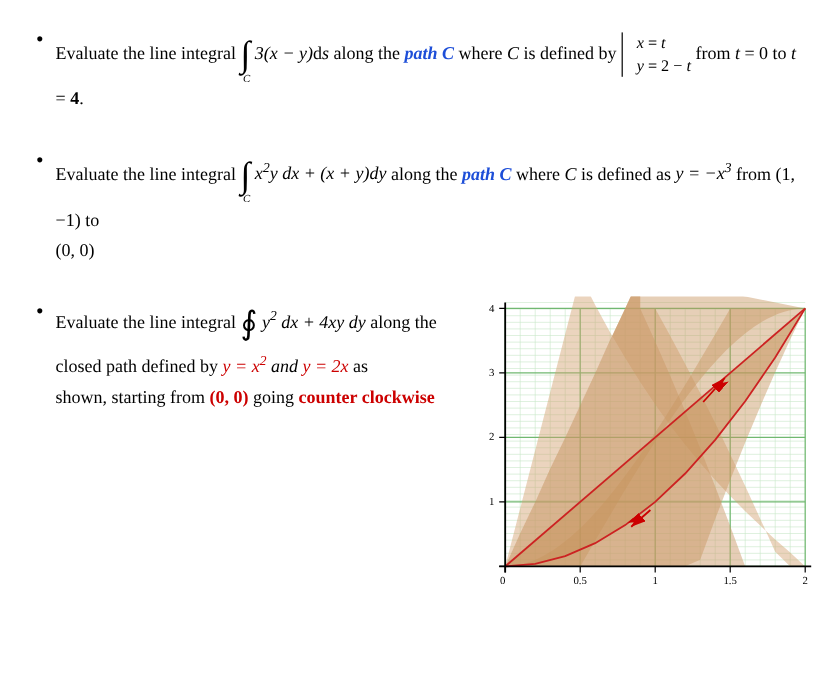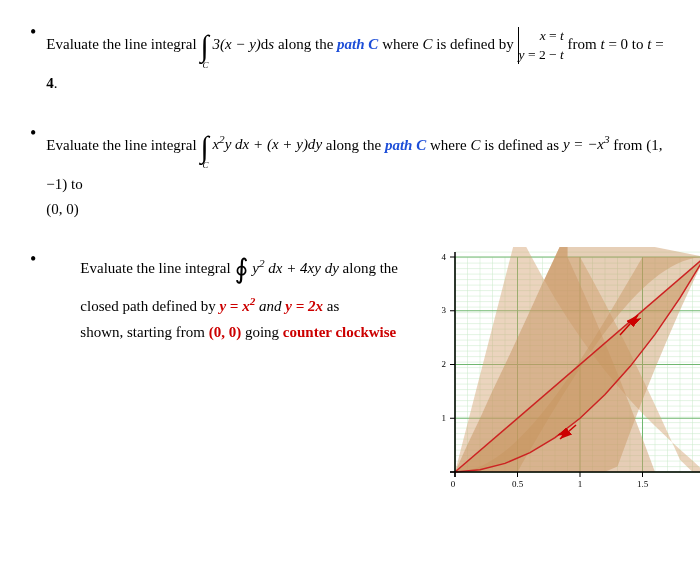--- a/index.html
+++ b/index.html
@@ -29,21 +29,21 @@
       line-height: 1.7;
     }
     .bold-italic-blue {
       font-weight: bold;
       font-style: italic;
       color: #1d4ed8;
     }
     .red-italic {
       font-style: italic;
       color: #cc0000;
-      font-weight: bold;
+      font-weight: normal;
       text-align: center;
     }
     .red-bold {
       color: #cc0000;
       font-weight: bold;
     }
     .math-inline {
       font-style: italic;
     }
     sup { font-size: 0.75em; vertical-align: super; }
@@ -54,38 +54,36 @@
     .int-c-sub {
       font-size: 0.6em;
       position: absolute;
       bottom: -2px;
       left: 2px;
       font-style: italic;
     }
     .piecewise {
       display: inline-block;
       border-left: 1px solid #000;
-      padding-left: 0;
+      padding-left: 12px;
       vertical-align: middle;
       line-height: 1.4;
       font-size: 0.9em;
-      text-align: right;
     }
     .piecewise div { display: block; }
 
     
     .p3-wrapper {
       display: flex;
       flex-direction: row;
       align-items: flex-start;
     }
     .p3-text {
       flex: 0 0 340px;
       padding-right: 10px;
-      margin-left: 34px;
     }
     .p3-graph {
       flex: 1;
     }
   </style>
 </head>
 <body>
 
 <div class="problem">
   <span class="bullet">•</span>

